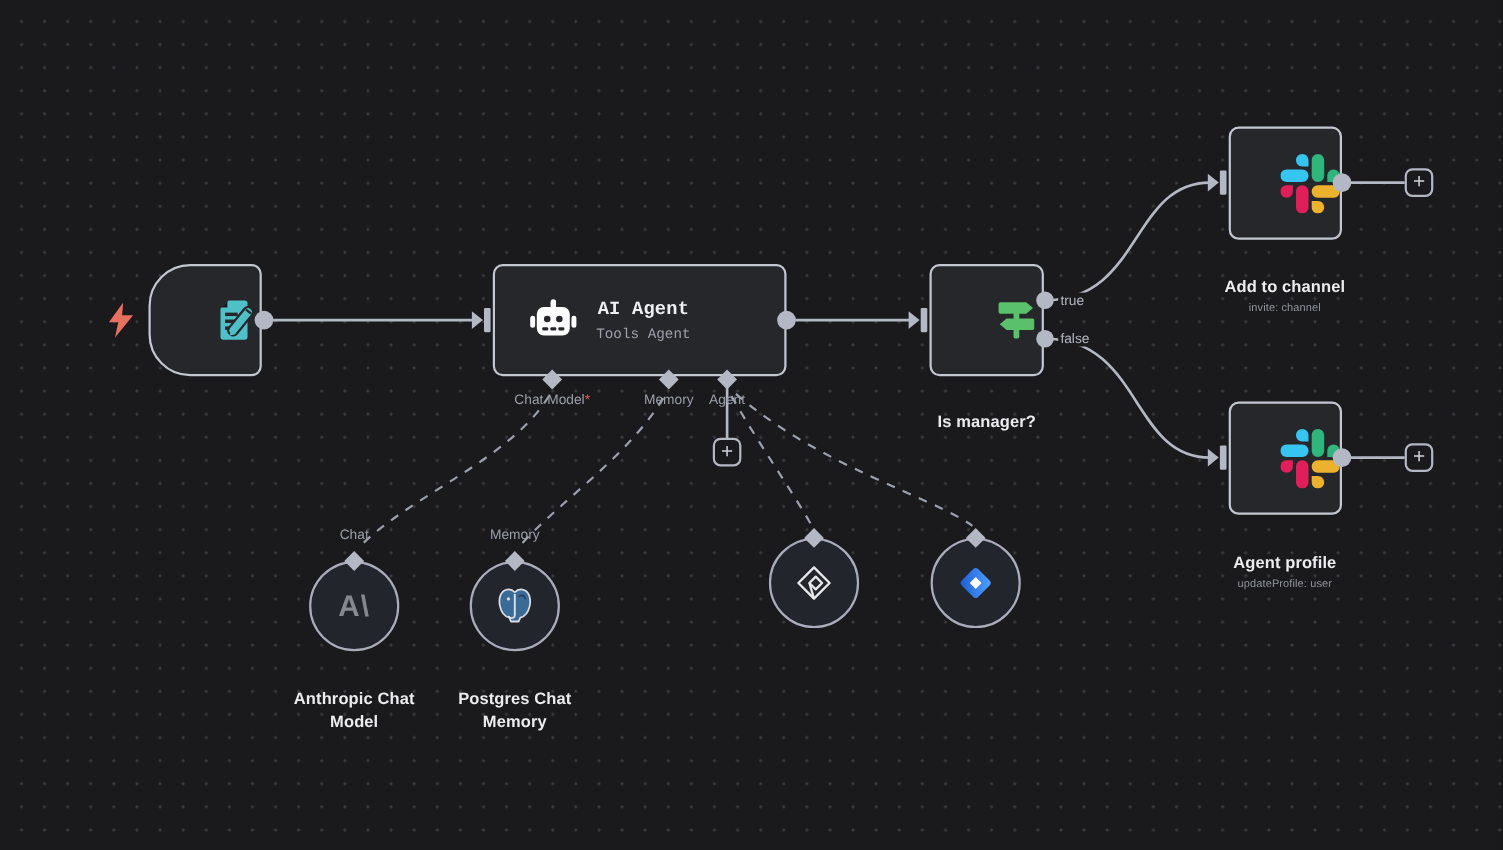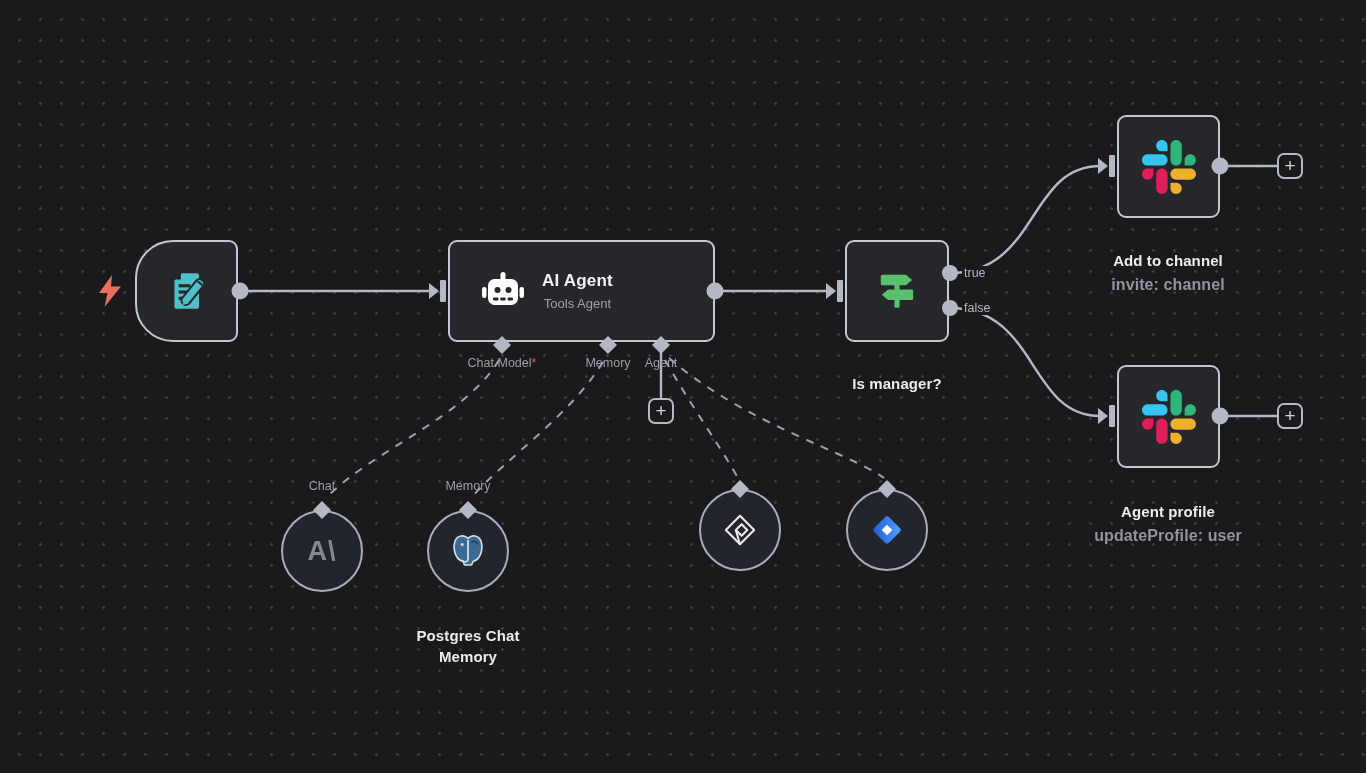--- a/index.html
+++ b/index.html
@@ -5,28 +5,28 @@
   html,body{margin:0;padding:0;background:#131314;}
   .canvas{
     position:relative;width:1366px;height:773px;overflow:hidden;
     background-color:#1a1a1d;
     background-image:radial-gradient(circle,#3b3b3f 1.15px,transparent 1.6px);
     background-size:21px 21px;background-position:9px 9px;
     font-family:"Liberation Sans",sans-serif;
   }
   .edges{position:absolute;left:0;top:0;z-index:3;pointer-events:none;}
   .node{position:absolute;background:#26272b;border:2px solid #c3c7d2;border-radius:9px;
-    box-sizing:border-box;z-index:2;display:flex;align-items:center;justify-content:center;}
+    box-sizing:border-box;z-index:2;display:flex;align-items:center;justify-content:flex-end;font-family:Liberation Mono, monospace;}
   .node.trigger{border-radius:38px 9px 9px 38px;}
   .circle-node{position:absolute;width:82px;height:82px;border-radius:50%;background:#23252c;
     border:2px solid #a9adbb;box-sizing:border-box;z-index:2;
     display:flex;align-items:center;justify-content:center;}
   .lbl{position:absolute;z-index:4;color:#ececef;font-size:15px;font-weight:700;
     text-align:center;line-height:1.4;letter-spacing:.1px;margin-top:24px;}
-  .sub{color:#91949e;font-size:16px;font-weight:700;margin-top:3px;letter-spacing:.1px;}
+  .sub{color:#91949e;font-size:10px;font-weight:400;margin-top:3px;letter-spacing:.1px;}
   .portlbl{position:absolute;z-index:4;color:#9b9fab;font-size:12.5px;text-align:center;line-height:1;}
   .req{color:#e0615c;}
   .outlbl{position:absolute;z-index:4;color:#b2b6c2;font-size:12.5px;line-height:14px;
     background:#1a1a1d;padding:0 2px;}
   .plus-btn{position:absolute;z-index:4;width:26px;height:26px;box-sizing:border-box;
     border:2px solid #b4b8c4;border-radius:7px;background:#1a1a1d;color:#cdd0d9;
     font-size:19px;line-height:21px;text-align:center;font-weight:400;cursor:pointer;}
   .agent-inner{display:flex;align-items:center;gap:16px;padding-left:30px;width:100%;box-sizing:border-box;}
   .agent-text{text-align:center;}
   .agent-title{color:#eef0f2;font-size:17px;font-weight:700;letter-spacing:.2px;}
@@ -185,20 +185,21 @@
     <div class="sub">updateProfile: user</div>
   </div>
   <div class="plus-btn" style="left:1277px;top:403px">+</div>
 
   <div class="plus-btn" style="left:648px;top:398px">+</div>
 
   <div class="portlbl" style="left:282px;top:480px;width:80px">Chat</div>
   <div class="circle-node" style="left:281px;top:510px">
     <span class="anthropic-glyph">A\</span>
   </div>
+  <div class="lbl" style="left:252px;top:601px;width:140px">Anthropic Chat Model</div>
 
   <div class="portlbl" style="left:428px;top:480px;width:80px">Memory</div>
   <div class="circle-node" style="left:427px;top:510px">
     <svg width="40" height="40" viewBox="0 0 40 40">
       <path d="M13 5 C7 6 5 13 6.5 20 c1.2 5.5 4.5 9.5 8.5 10.5 l1.5 3.5 h7 l1.5-3.5 c4-1 7.3-5 8.5-10.5 C35 13 33 6 27 5 c-2.7-.5-5.3.6-7 2.4 C18.3 5.6 15.7 4.5 13 5 Z" fill="#3a6b96" stroke="#d9dde3" stroke-width="1.6" stroke-linejoin="round"></path>
       <path d="M20 9 v19" stroke="#d9dde3" stroke-width="1.8" fill="none"></path>
       <path d="M20 28 c0 3 -4 4 -5.5 1.5" stroke="#d9dde3" stroke-width="1.6" fill="none" stroke-linecap="round"></path>
       <circle cx="14.2" cy="13.5" r="1.5" fill="#d9dde3"></circle>
       <path d="M24 11 c2.5-1.5 5-.5 5.5 2" stroke="#234060" stroke-width="1.6" fill="none" stroke-linecap="round"></path>
     </svg>

